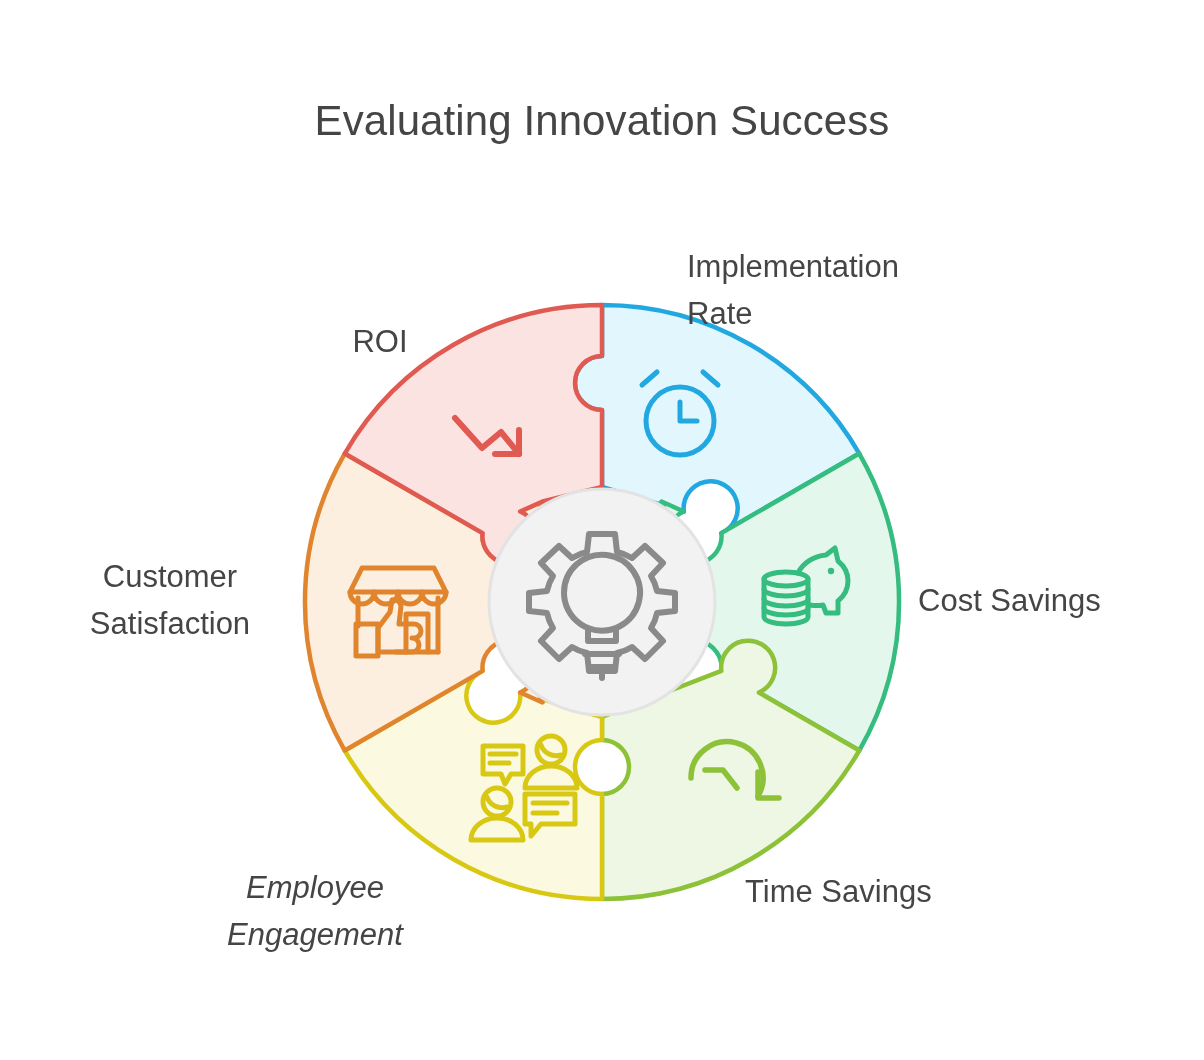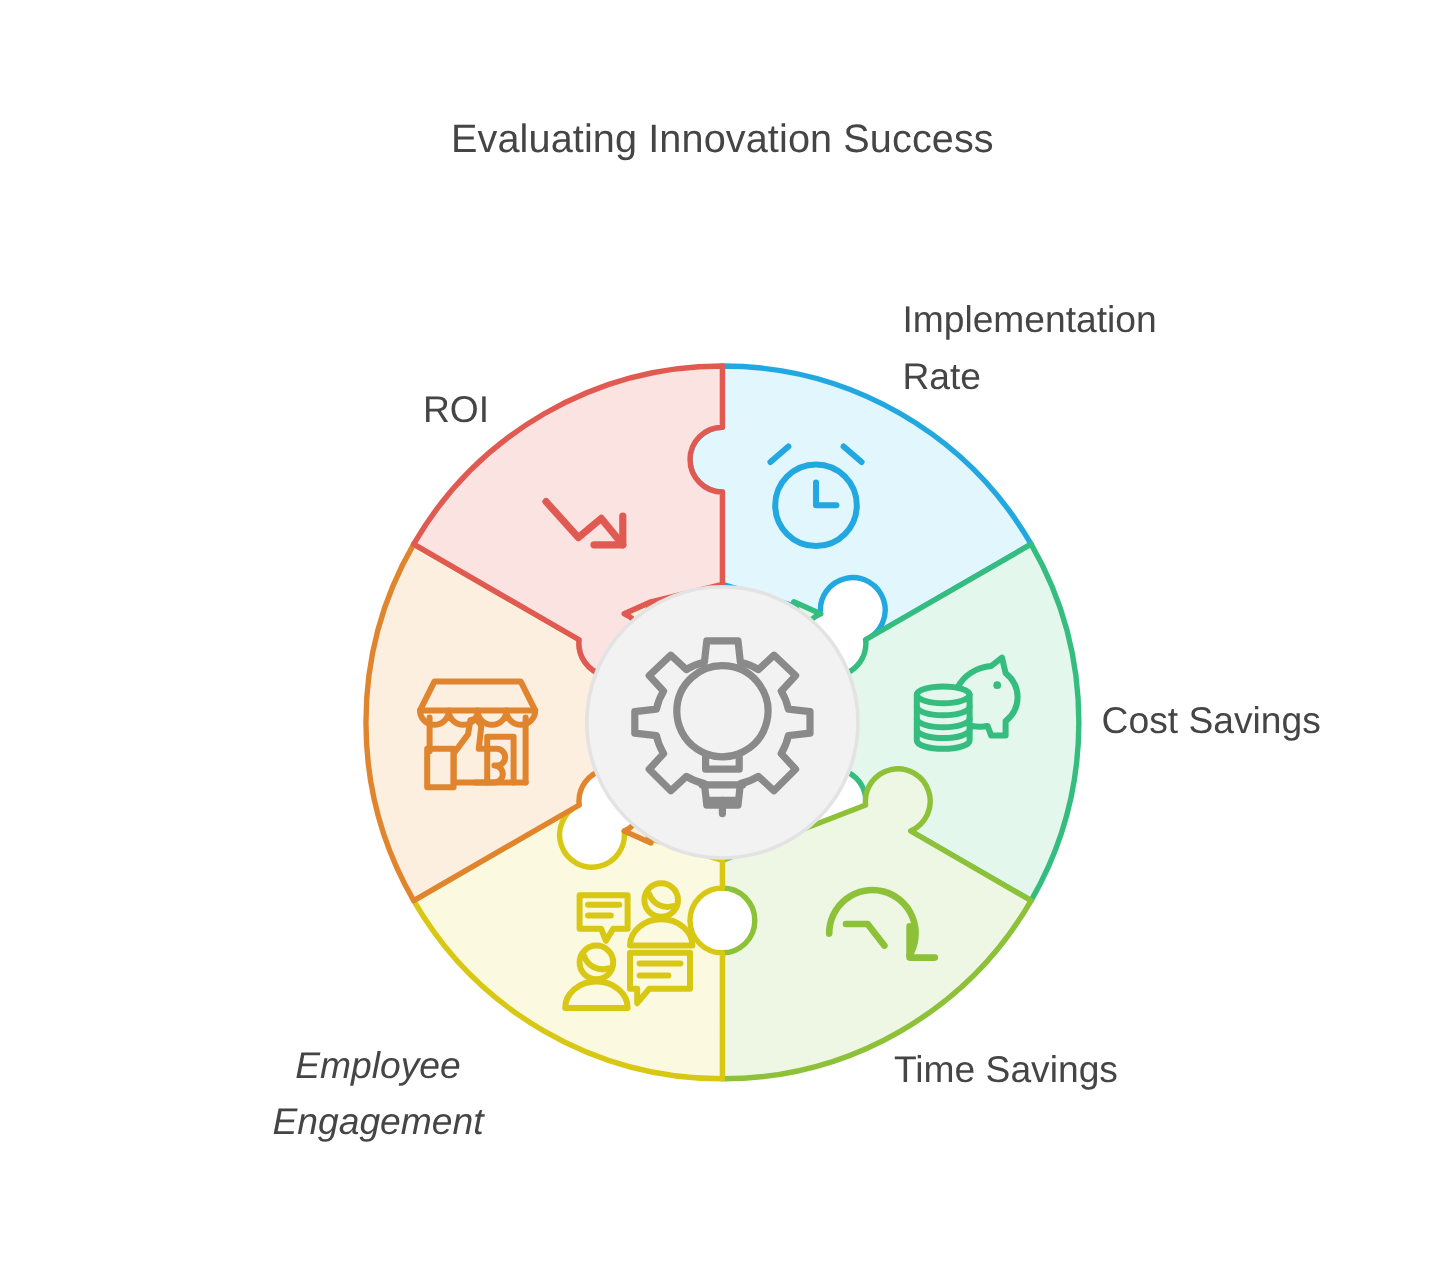--- a/index.html
+++ b/index.html
@@ -20,40 +20,40 @@
     position: relative;
     width: 1204px;
     height: 1060px;
   }
   .title {
     position: absolute;
     left: 0;
     top: 97px;
     width: 1204px;
     text-align: center;
-    font-size: 33px;
+    font-size: 42px;
     font-weight: 400;
     color: #454545;
     letter-spacing: 0.1px;
   }
   .wheel {
     position: absolute;
     left: 0;
     top: 0;
   }
   .lbl {
     position: absolute;
     font-size: 31px;
     line-height: 1.53;
     font-weight: 400;
     color: #454545;
     white-space: pre-line;
   }
   .lbl-roi        { left: 300px;  top: 290px; width: 160px; text-align: center; margin-top: 28px; }
-  .lbl-impl       { left: 752px;  top: 243px; width: 320px; text-align: left; }
+  .lbl-impl       { left: 687px;  top: 243px; width: 320px; text-align: left; }
   .lbl-cost       { left: 918px;  top: 577px; width: 260px; text-align: left; }
   .lbl-time       { left: 745px;  top: 868px; width: 290px; text-align: left; }
   .lbl-emp        { left: 170px;  top: 864px; width: 290px; text-align: center; font-style: italic; }
   .lbl-cust       { left: 40px;   top: 553px; width: 260px; text-align: center; }
 </style>
 </head>
 <body>
 
 <div id="stage">
 
@@ -212,14 +212,16 @@
     </g>
   </svg>
 
   <div class="lbl lbl-roi">ROI</div>
   <div class="lbl lbl-impl">Implementation
 Rate</div>
   <div class="lbl lbl-cost">Cost Savings</div>
   <div class="lbl lbl-time">Time Savings</div>
   <div class="lbl lbl-emp">Employee
 Engagement</div>
+  <div class="lbl lbl-cust">Customer
+Satisfaction</div>
 
 </div>
 
 </body></html>

